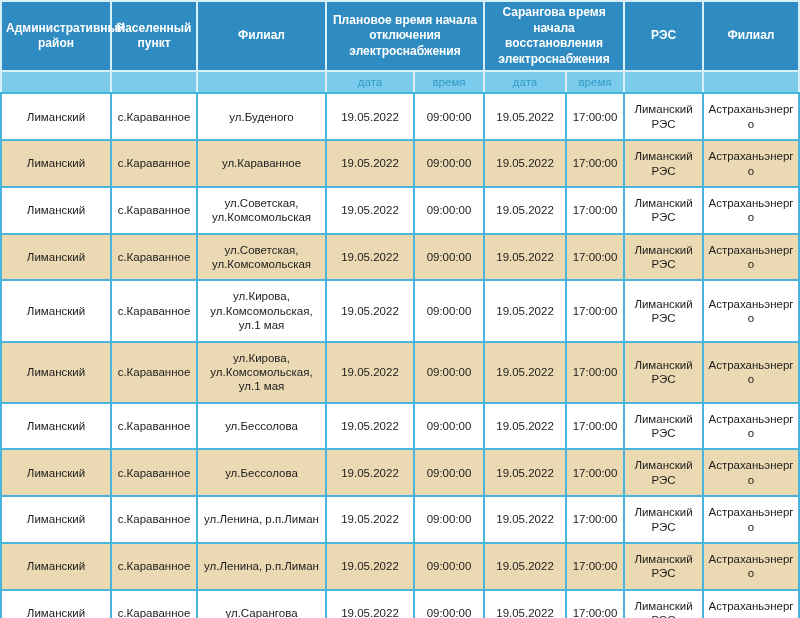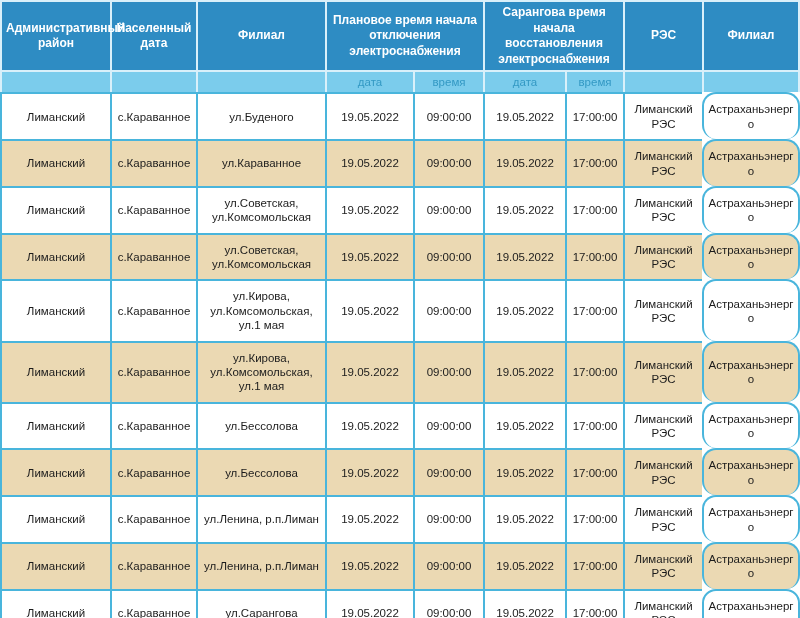--- a/index.html
+++ b/index.html
@@ -49,21 +49,21 @@
     color: #1c1c1c;
     font-size: 11.5px;
     line-height: 1.25;
     text-align: center;
     vertical-align: middle;
     padding: 8px 2px;
     border-left: 2px solid var(--grid-border, #49b5dc);
     border-top: 2px solid var(--grid-border, #49b5dc);
     word-wrap: break-word;
   }
-  tbody td:last-child { border-right: 2px solid var(--grid-border, #49b5dc); border-radius: 14px; }
+  tbody td:last-child { border-right: 2px solid var(--grid-border, #49b5dc); }
   tbody tr:last-child td { border-bottom: 2px solid var(--grid-border, #49b5dc); }
   tbody tr:nth-child(even) td { background: var(--row-alt-bg, #ebd9b3); }
 </style>
 </head>
 <body>
 
 <div class="page">
   <table class="outage-table">
     <colgroup>
       <col style="width:110px">
@@ -72,21 +72,21 @@
       <col style="width:88px">
         <col style="width:70px">
         <col style="width:82px">
       <col style="width:58px">
         <col style="width:79px">
         <col style="width:98px">
     </colgroup>
     <thead>
       <tr class="group-row">
         <th>Административный район</th>
-        <th>Населенный дата</th>
+        <th>Населенный пункт</th>
         <th>Филиал</th>
         <th colspan="2">Плановое время начала отключения электроснабжения</th>
         <th colspan="2">Сарангова время начала восстановления электроснабжения</th>
         <th>РЭС</th>
         <th>Филиал</th>
       </tr>
       <tr class="sub-row">
         <th></th>
         <th></th>
         <th></th>

